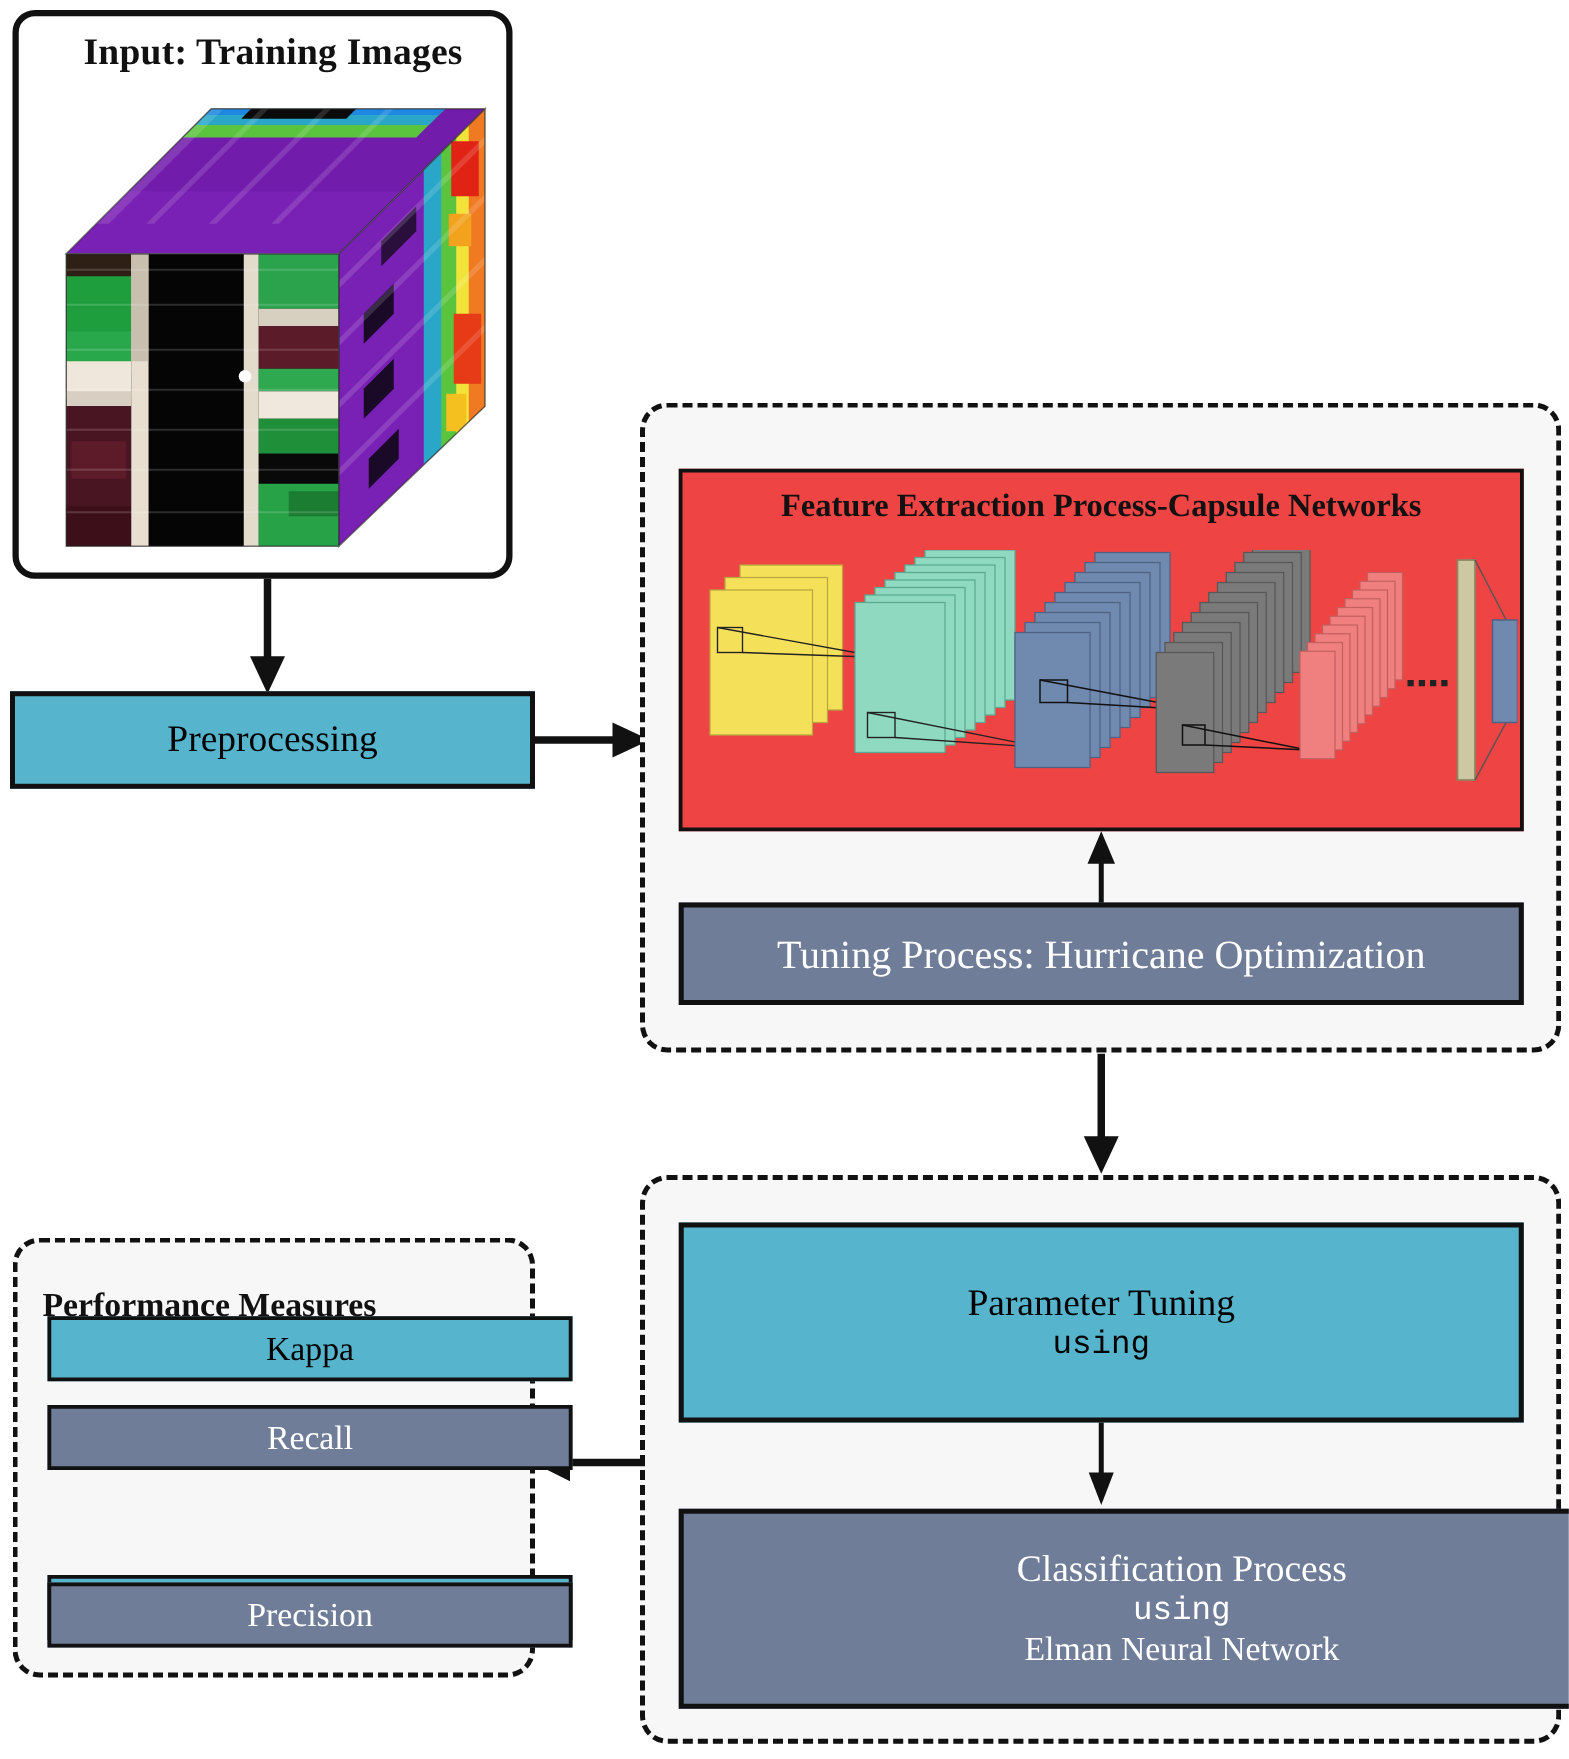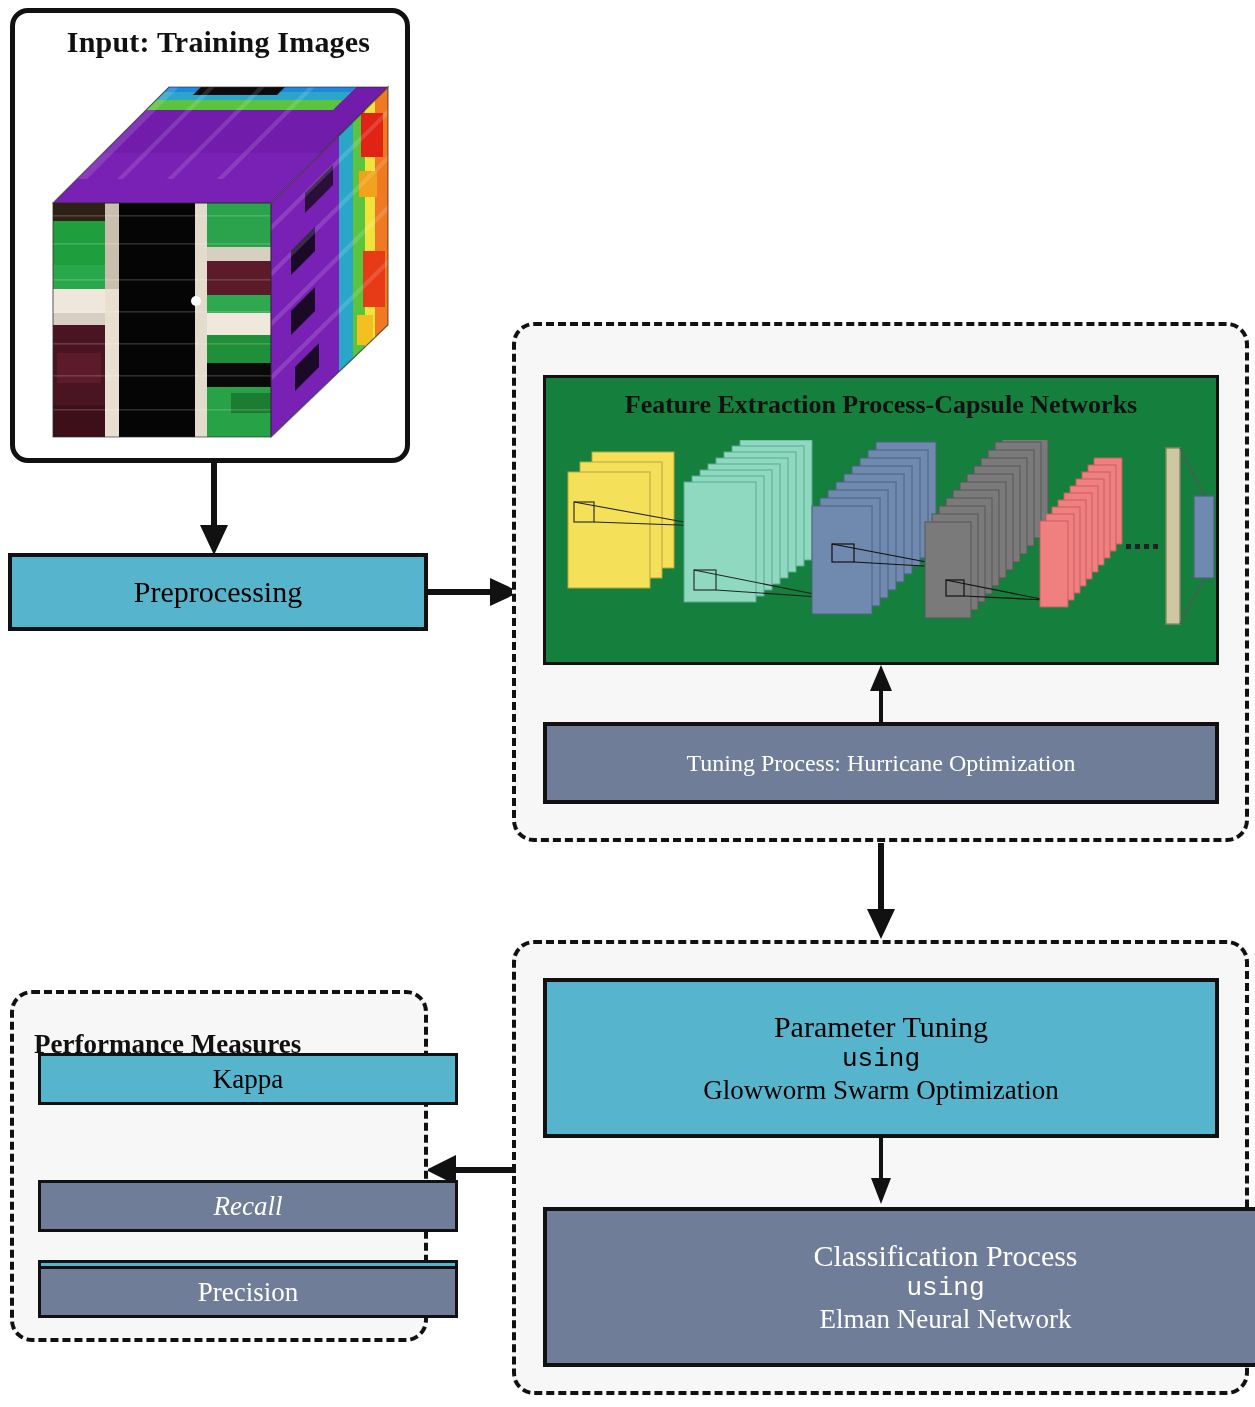--- a/index.html
+++ b/index.html
@@ -31,40 +31,40 @@
   #preprocessing{left:8px;top:553px;width:420px;height:78px;font-size:30px;}
 
   
   .dashbox{box-sizing:border-box;border:4px dashed #111;border-radius:22px;background:#f7f7f7;}
   #fe-panel{left:512px;top:322px;width:737px;height:520px;}
   #bottom-panel{left:512px;top:940px;width:737px;height:455px;}
   #pm-panel{left:10px;top:990px;width:418px;height:352px;}
 
   
   #fe-inner{left:543px;top:375px;width:676px;height:290px;
-            border:3px solid #111;background:#15803d;box-sizing:border-box;}
+            border:3px solid #111;background:#ef4444;box-sizing:border-box;}
   #fe-title{position:absolute;left:0;right:0;top:12px;text-align:center;
             font-weight:bold;font-size:26px;color:#111;}
   #fe-net{position:absolute;left:8px;top:62px;width:660px;height:215px;}
 
-  #tuning{left:543px;top:722px;width:676px;height:82px;font-size:24px;}
+  #tuning{left:543px;top:722px;width:676px;height:82px;font-size:32px;}
 
   
   #param-tuning{left:543px;top:978px;width:676px;height:160px;line-height:1.18;}
   #classification{left:543px;top:1207px;width:805px;height:160px;line-height:1.18;}
   .big-line{font-size:30px;}
   .mid-line{font-size:26px;font-family:Liberation Mono, monospace;}
   .small-line{font-size:27px;}
 
   
   #pm-title{position:absolute;left:34px;top:1005px;width:360px;
             font-weight:bold;font-size:27px;color:#111;text-align:left;margin-top:24px;}
   .pm-bar{box-sizing:border-box;border:3px solid #111;display:flex;
           align-items:center;justify-content:center;font-size:27px;left:38px;width:420px;height:52px;}
-  #pm0{top:1053px;} #pm1{top:1180px;font-style:italic;} #pm2{top:1260px;font-weight:bold;} #pm3{top:1266px;}
+  #pm0{top:1053px;} #pm1{top:1124px;} #pm2{top:1260px;font-weight:bold;} #pm3{top:1266px;}
 
   
   .arrow-svg{position:absolute;overflow:visible;}
 </style>
 </head>
 <body>
 
 <div class="abs" id="input-box">
   <div id="input-title">Input: Training Images</div>
   <div id="cube">
@@ -287,21 +287,20 @@
 <svg class="arrow-svg" style="left:862px;top:843px;" width="40" height="100">
   <line x1="19" y1="0" x2="19" y2="72" stroke="#111" stroke-width="6"></line>
   <polygon points="19,96 5,66 33,66" fill="#111"></polygon>
 </svg>
 
 <div class="abs dashbox" id="bottom-panel"></div>
 
 <div class="abs solidbox teal" id="param-tuning">
   <span class="big-line">Parameter Tuning</span>
   <span class="mid-line">using</span>
-  <span class="small-line">Glowworm Swarm Optimization</span>
 </div>
 
 <svg class="arrow-svg" style="left:862px;top:1138px;" width="40" height="70">
   <line x1="19" y1="0" x2="19" y2="46" stroke="#111" stroke-width="4"></line>
   <polygon points="19,66 9,40 29,40" fill="#111"></polygon>
 </svg>
 
 <div class="abs solidbox slate" id="classification">
   <span class="big-line">Classification Process</span>
   <span class="mid-line">using</span>

